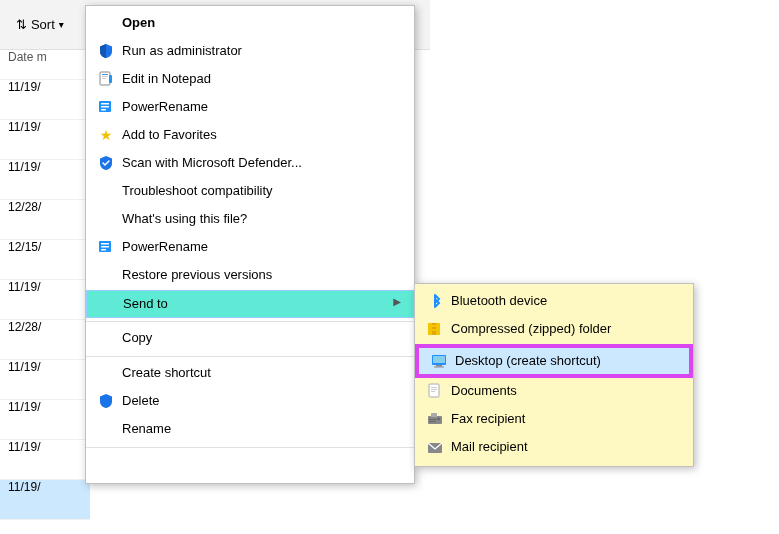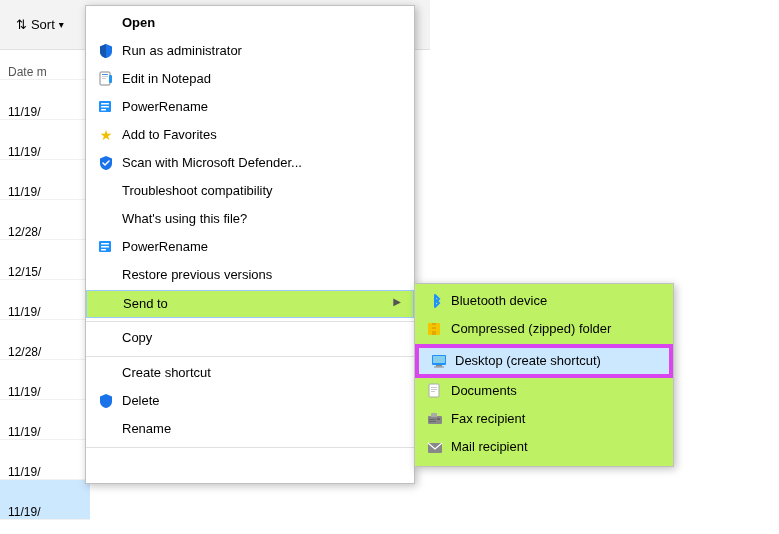--- a/index.html
+++ b/index.html
@@ -49,21 +49,21 @@
     .date-column {
       position: absolute;
       top: 50px;
       left: 0;
       width: 90px;
     }
 
     .date-cell {
       height: 40px;
       display: flex;
-      align-items: flex-end;
+      align-items: flex-start;
       padding-left: 8px;
       color: #000;
       font-size: 12px;
       border-bottom: 1px solid #f0f0f0;
     }
 
     .date-cell.selected {
       background: #cce8ff;
     }
 
@@ -85,21 +85,21 @@
       align-items: flex-start;
       padding: 5px 12px;
       cursor: pointer;
       gap: 8px;
       min-height: 28px;
       position: relative;
       color: #000;
     }
 
     .menu-item.highlighted {
-      background: #bef264;
+      background: #5eead4;
       border: 1px solid #99ccff;
     }
 
     .menu-item.open-item {
       font-weight: bold;
       font-size: 13px;
     }
 
     .menu-separator {
       height: 1px;
@@ -124,22 +124,22 @@
       margin-left: auto;
       font-size: 10px;
       color: #555;
     }
 
     
     .submenu {
       position: absolute;
       top: 283px;
       left: 414px;
-      width: 260px;
-      background: #bef264;
+      width: 280px;
+      background: #fef9c3;
       border: 1px solid #c0c0c0;
       box-shadow: 2px 2px 8px rgba(0,0,0,0.25);
       z-index: 11;
       padding: 4px 0;
     }
 
     .submenu .menu-item.highlighted {
       background: #cce8ff;
       border: 4px solid #d946ef;
     }

